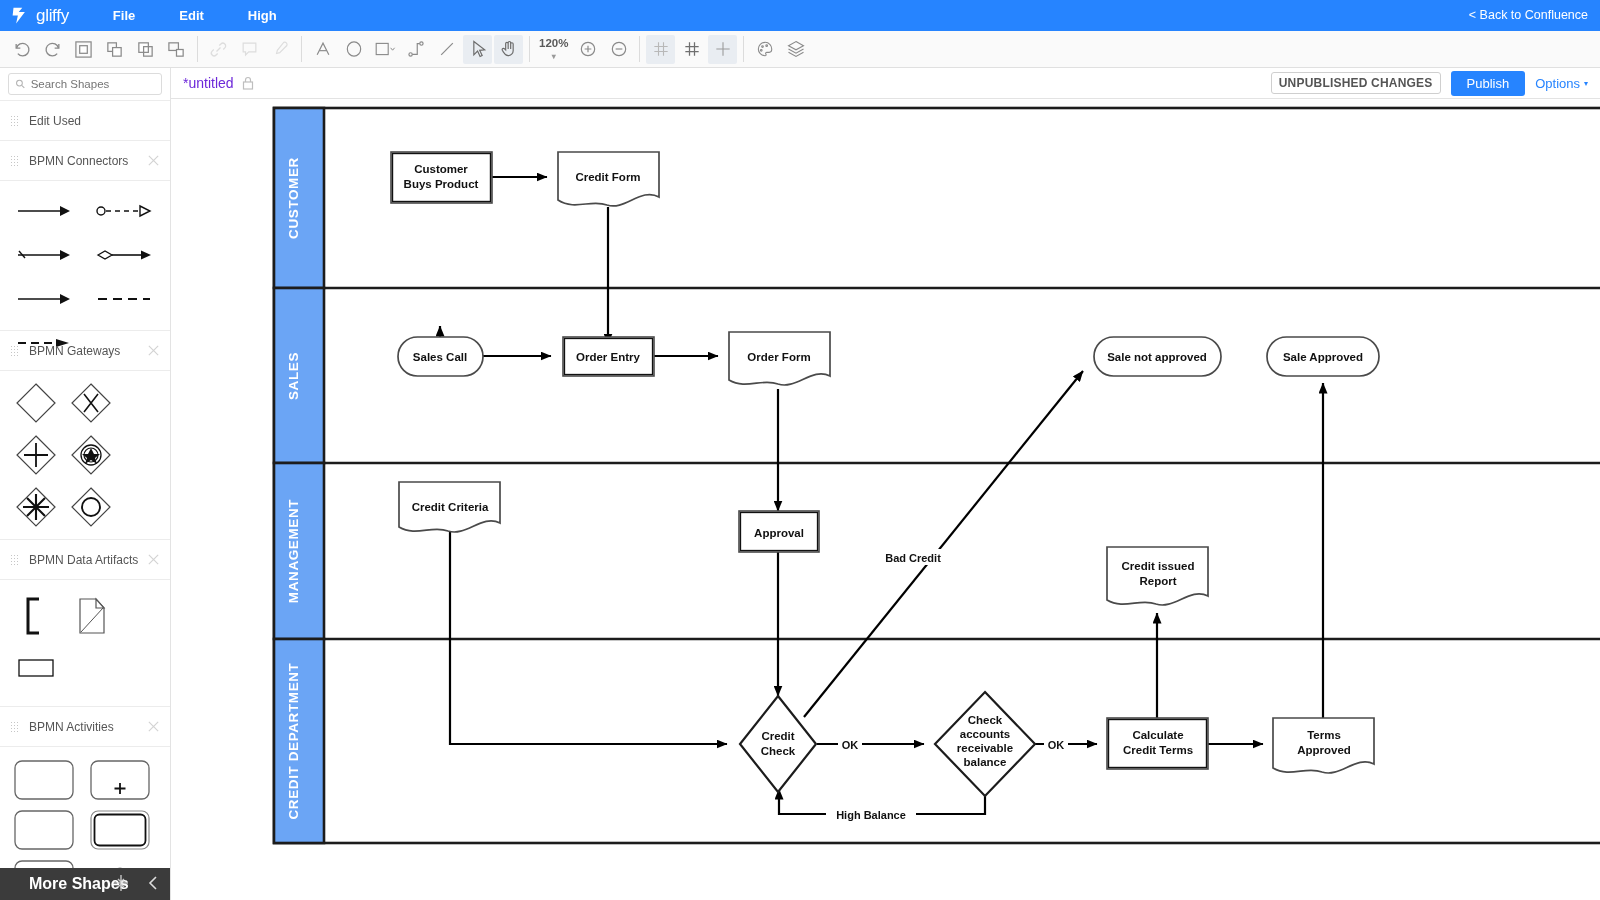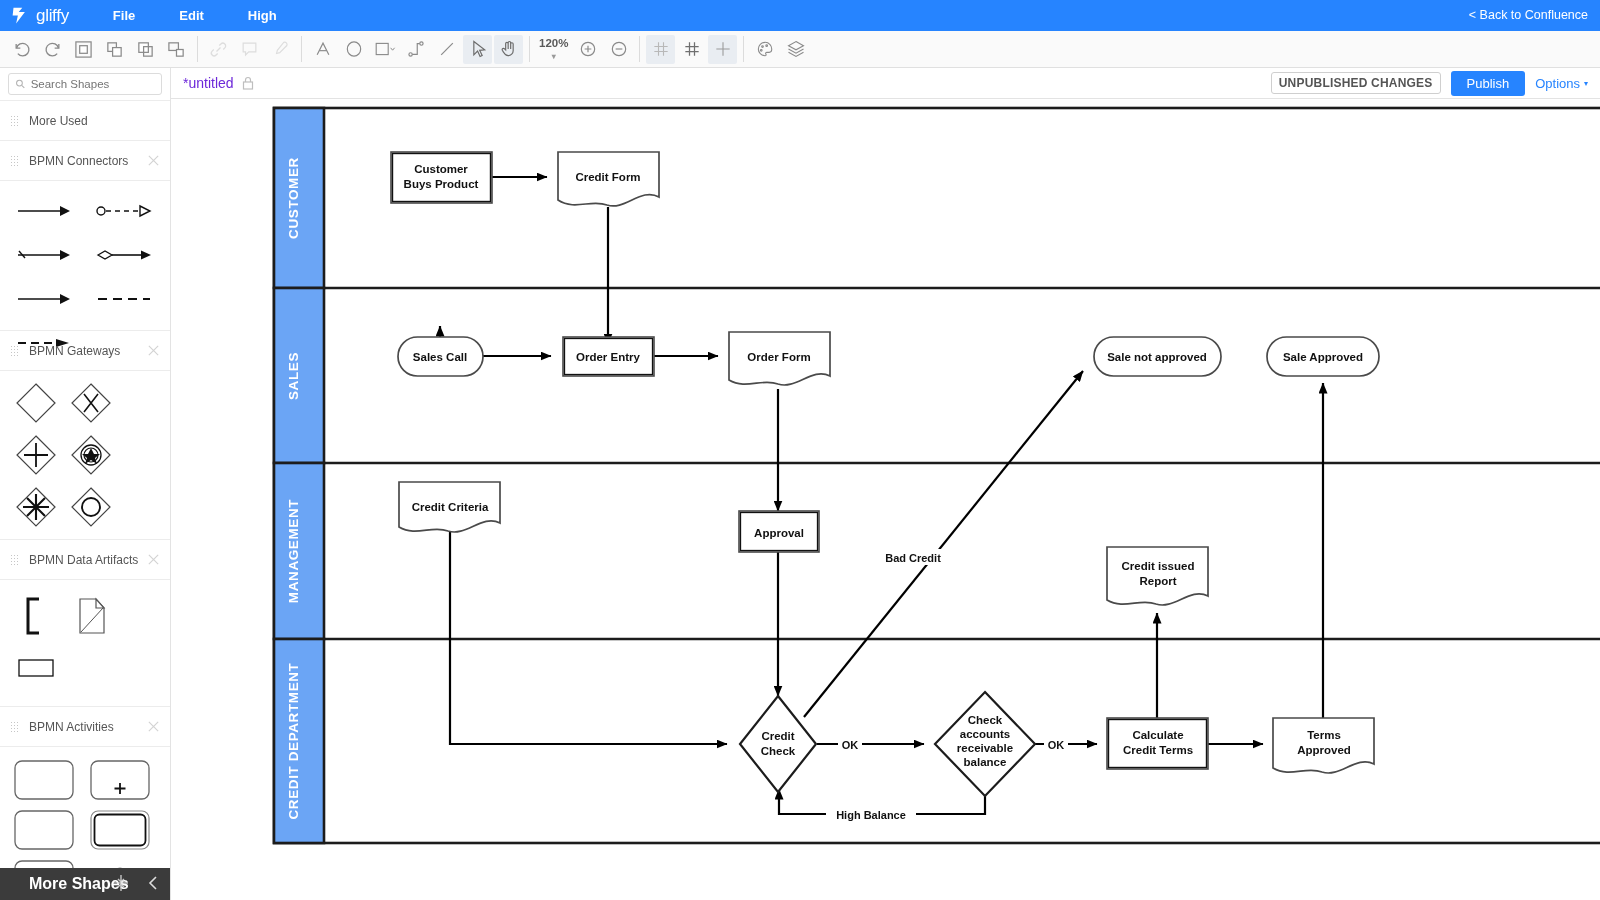--- a/index.html
+++ b/index.html
@@ -331,21 +331,21 @@
         <svg width="12" height="12" viewBox="0 0 24 24" fill="none" stroke="#b3b3b3" stroke-width="2.4">
           <circle cx="10" cy="10" r="6.5"></circle>
             <path d="M15 15 L21 21"></path>
         </svg>
         <input placeholder="Search Shapes" style="">
       </div>
     </div>
 
     <div class="sect-head">
       <span class="grip"></span>
-      <span class="sect-title">More Used</span>
+      <span class="sect-title">Edit Used</span>
     </div>
 
     <div class="sect-head">
       <span class="grip"></span>
       <span class="sect-title">BPMN Connectors</span>
       <svg class="sect-x" viewBox="0 0 14 14" stroke="#9e9e9e" stroke-width="1.2">
           <path d="M2 2 L12 12 M12 2 L2 12"></path>
         </svg>
     </div>
     <div class="shape-grid" style="height:150px;">

